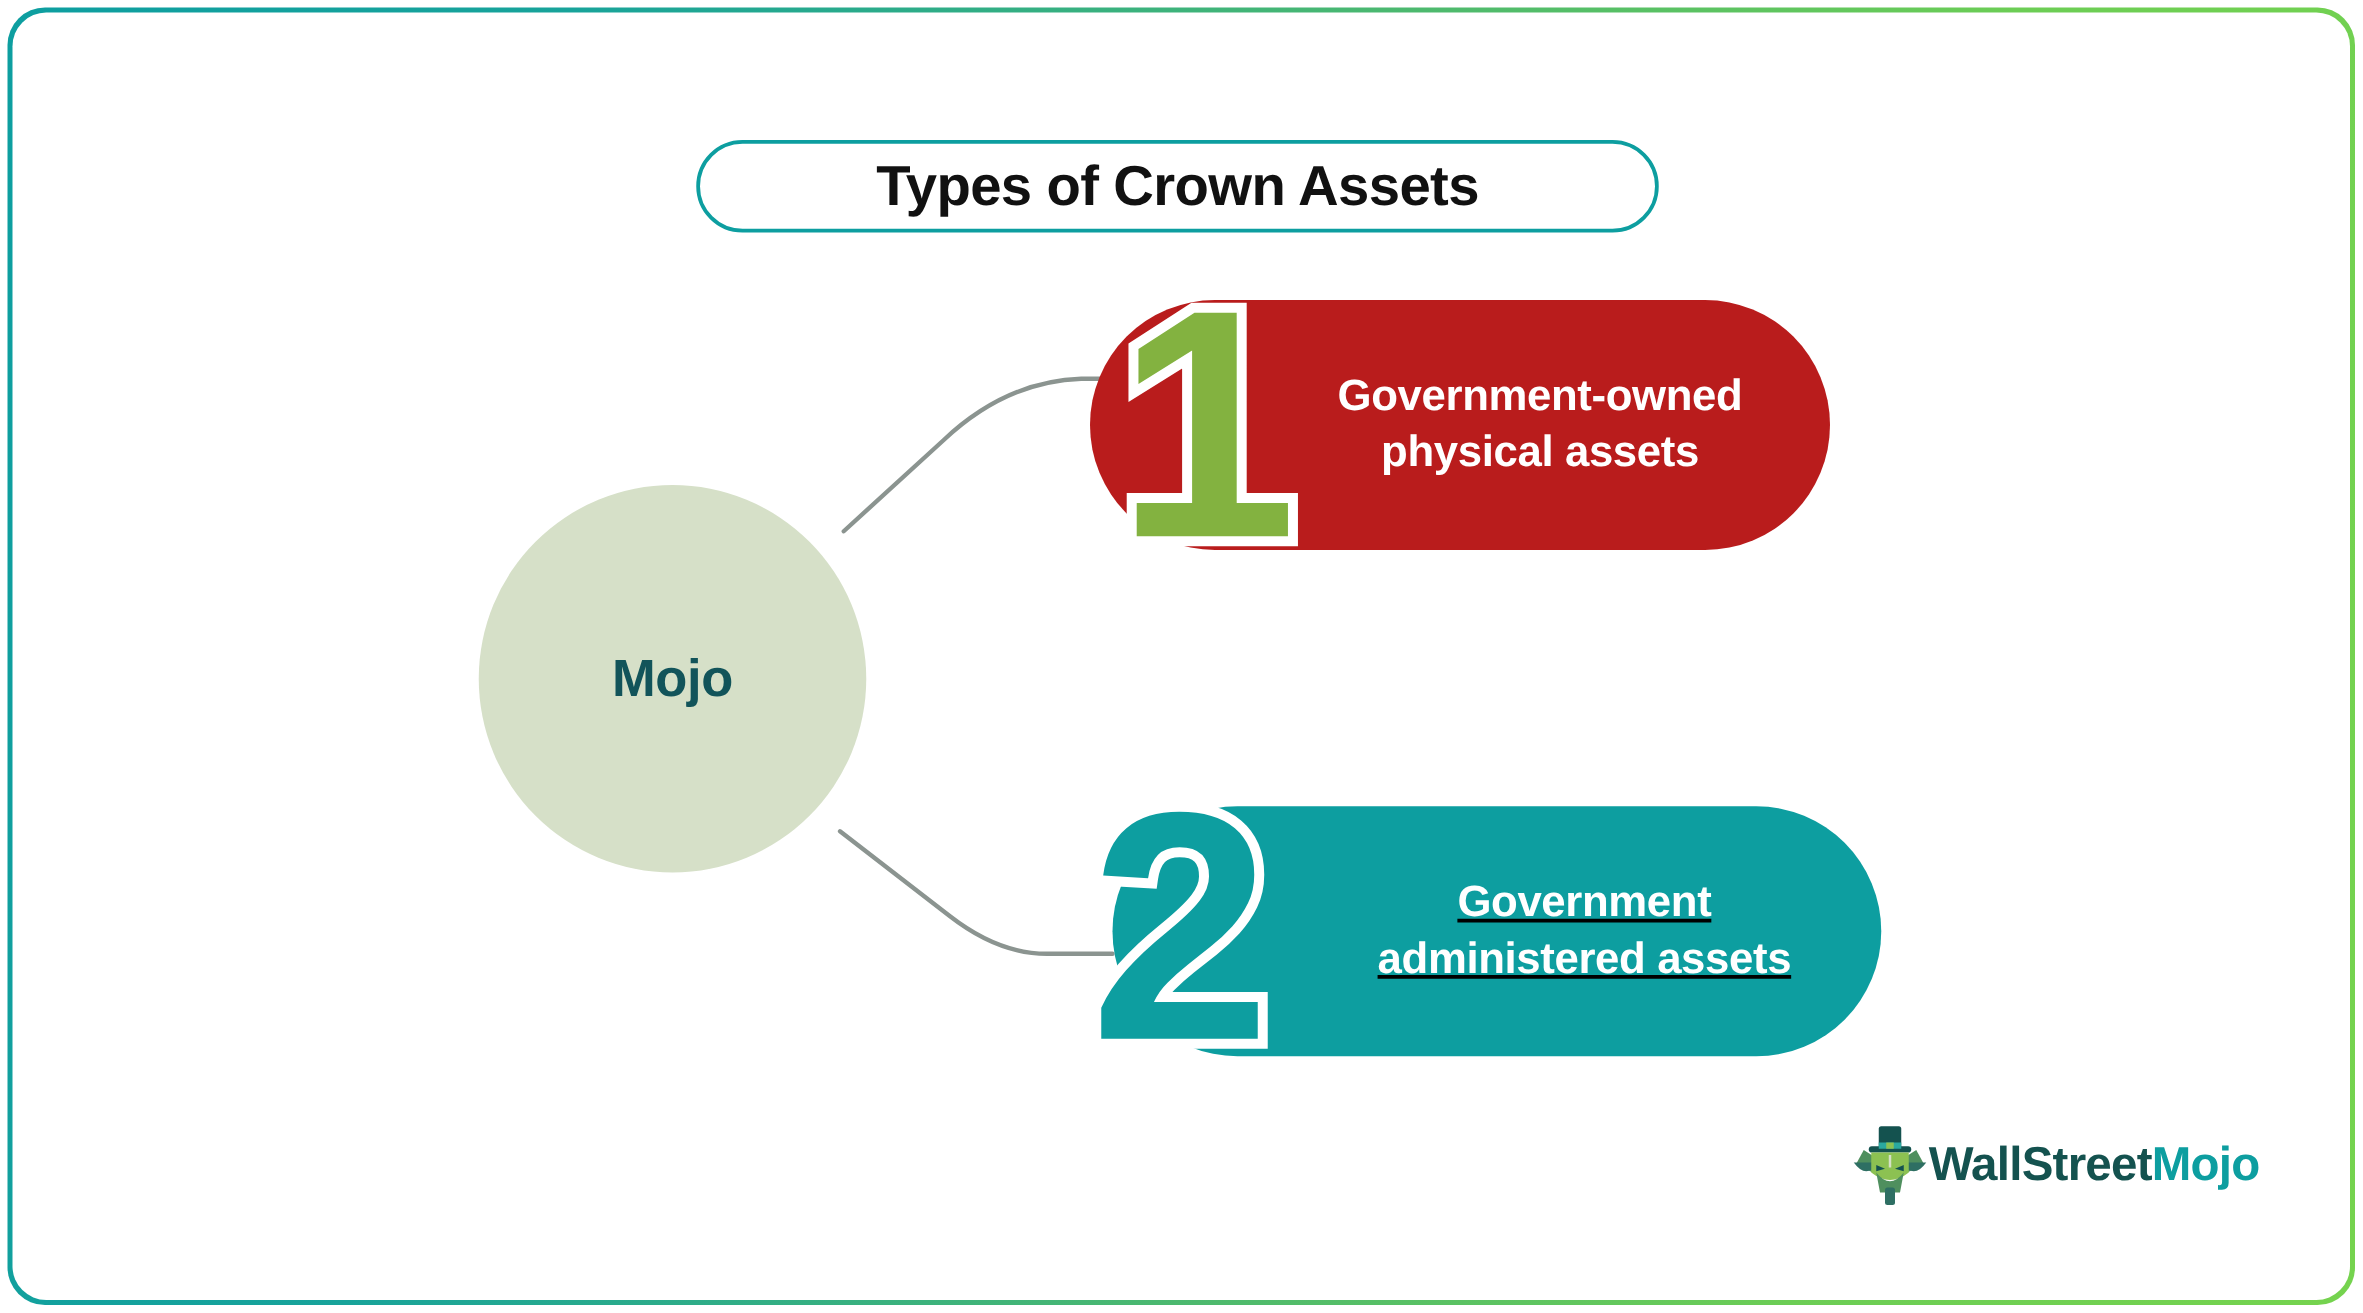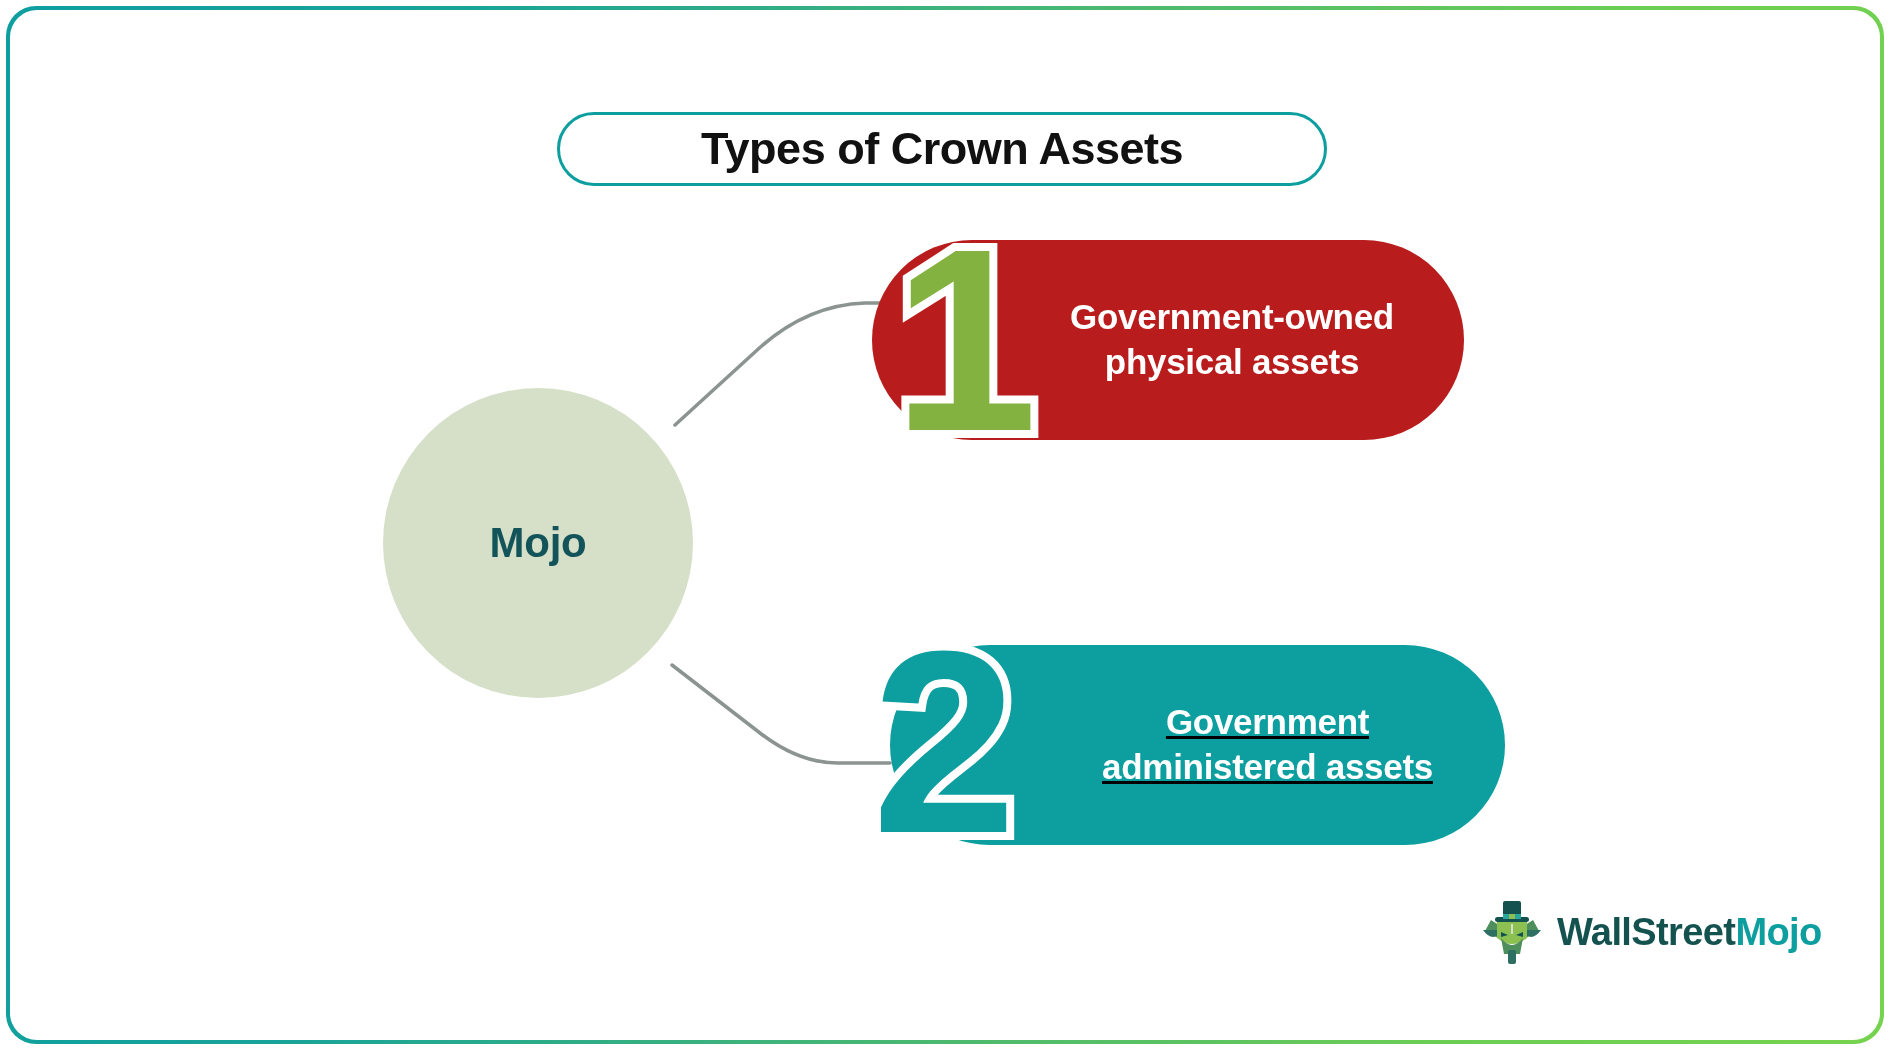--- a/index.html
+++ b/index.html
@@ -164,21 +164,20 @@
   }
   #item-2 .item-text { margin-left: 140px; }
 
   
   .brand {
     position: absolute;
     left: 1481px;
     top: 898px;
     display: flex;
     align-items: center;
-    gap: 14px;
   }
   .brand-word {
     font-size: 38px;
     font-weight: bold;
     letter-spacing: -0.6px;
     white-space: nowrap;
   }
   .brand-a { color: #14524f; }
   .brand-b { color: #0d9ea0; }
 </style>

